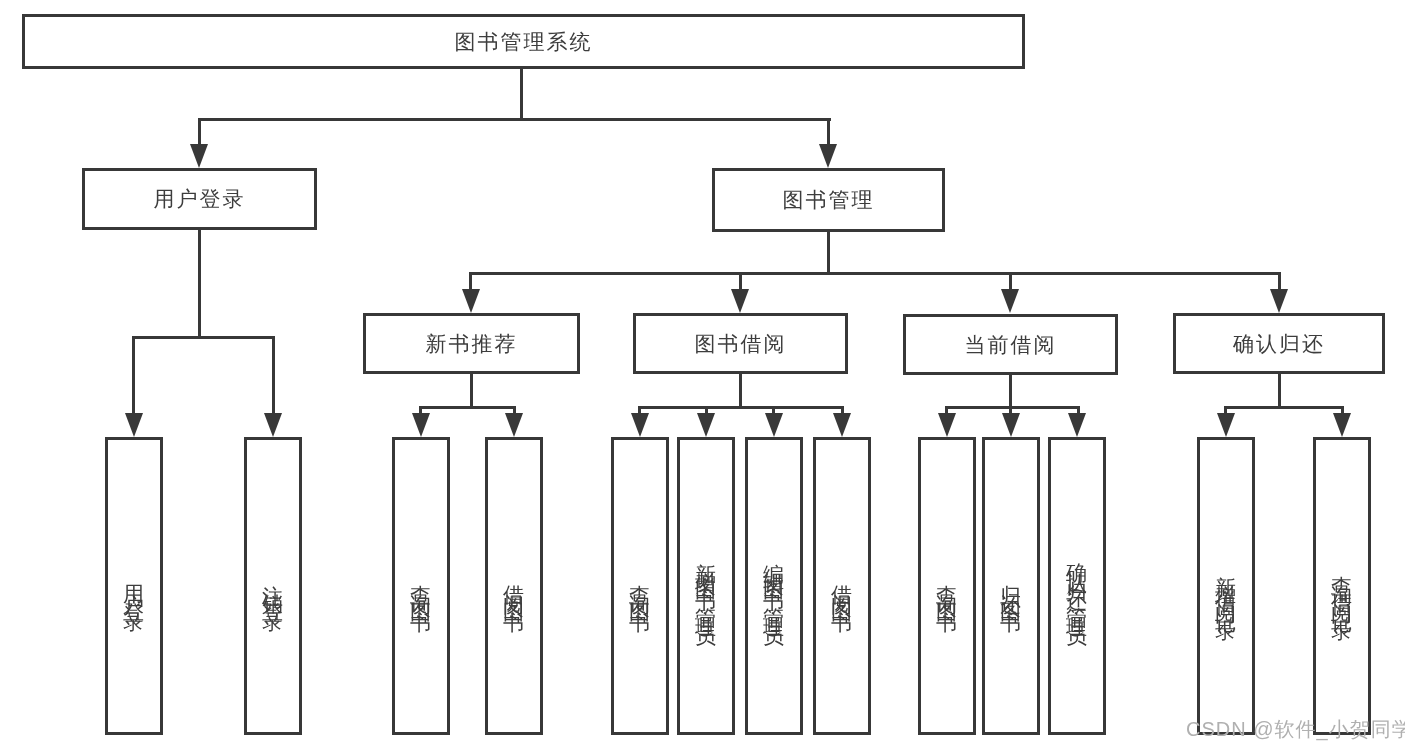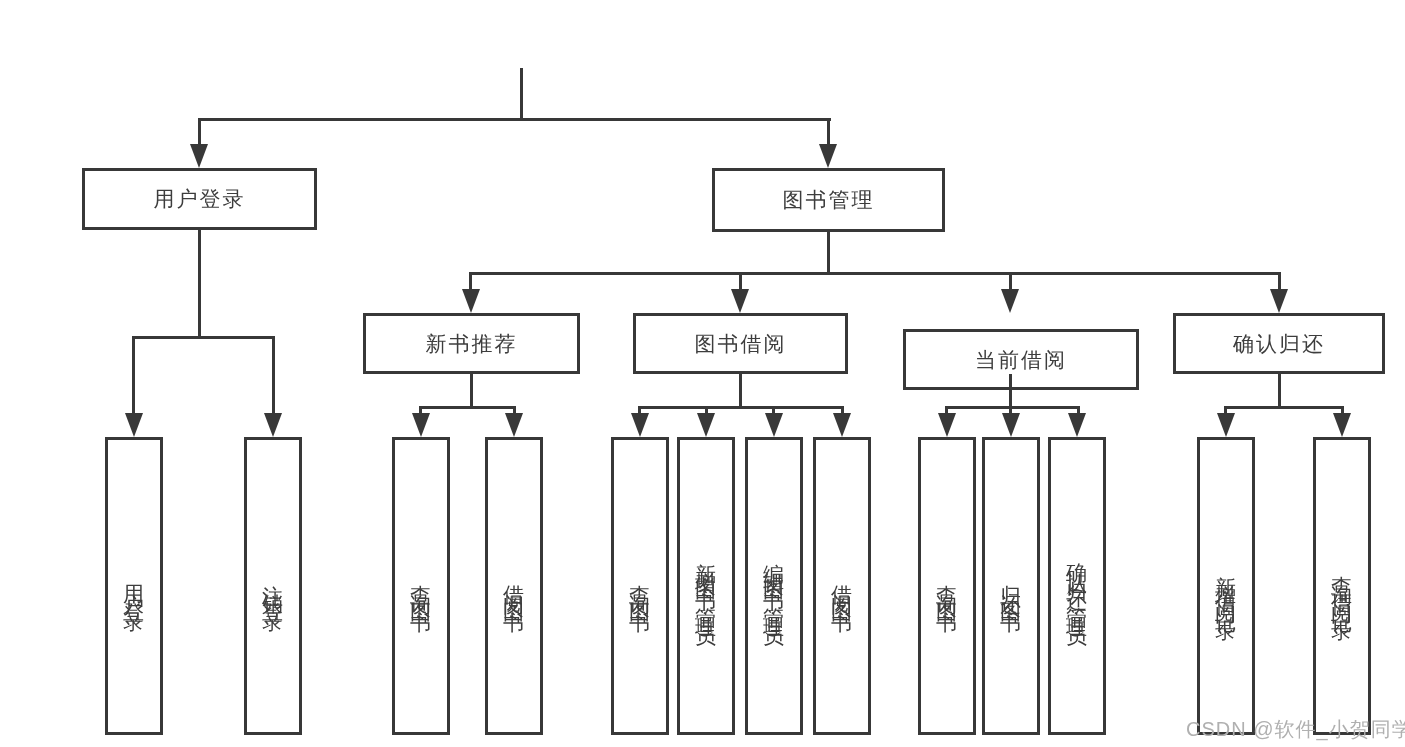--- a/index.html
+++ b/index.html
@@ -58,35 +58,38 @@
     color: #b0b0b0;
     letter-spacing: 1px;
     white-space: nowrap;
   }
 </style>
 </head>
 <body>
 
 <div id="canvas">
 
+  <div class="box" style="left:22px; top:14px; width:1003px; height:55px;">
+    <span class="hlabel">图书管理系统</span>
+  </div>
 
   <div class="box" style="left:82px; top:168px; width:235px; height:62px;">
     <span class="hlabel">用户登录</span>
   </div>
   <div class="box" style="left:363px; top:313px; width:217px; height:61px;">
     <span class="hlabel">新书推荐</span>
   </div>
 
   <div class="box" style="left:712px; top:168px; width:233px; height:64px;">
     <span class="hlabel">图书管理</span>
   </div>
   <div class="box" style="left:633px; top:313px; width:215px; height:61px;">
     <span class="hlabel">图书借阅</span>
   </div>
-  <div class="box" style="left:903px; top:329px; width:236px; height:61px;">
+  <div class="box" style="left:903px; top:314px; width:215px; height:61px;">
     <span class="hlabel">当前借阅</span>
   </div>
   <div class="box" style="left:1173px; top:313px; width:212px; height:61px;">
     <span class="hlabel">确认归还</span>
   </div>
 
   <div class="box" style="left:105px; top:437px; width:58px; height:298px;">
     <span class="vlabel">用户登录</span>
   </div>
   <div class="box" style="left:244px; top:437px; width:58px; height:298px;">

